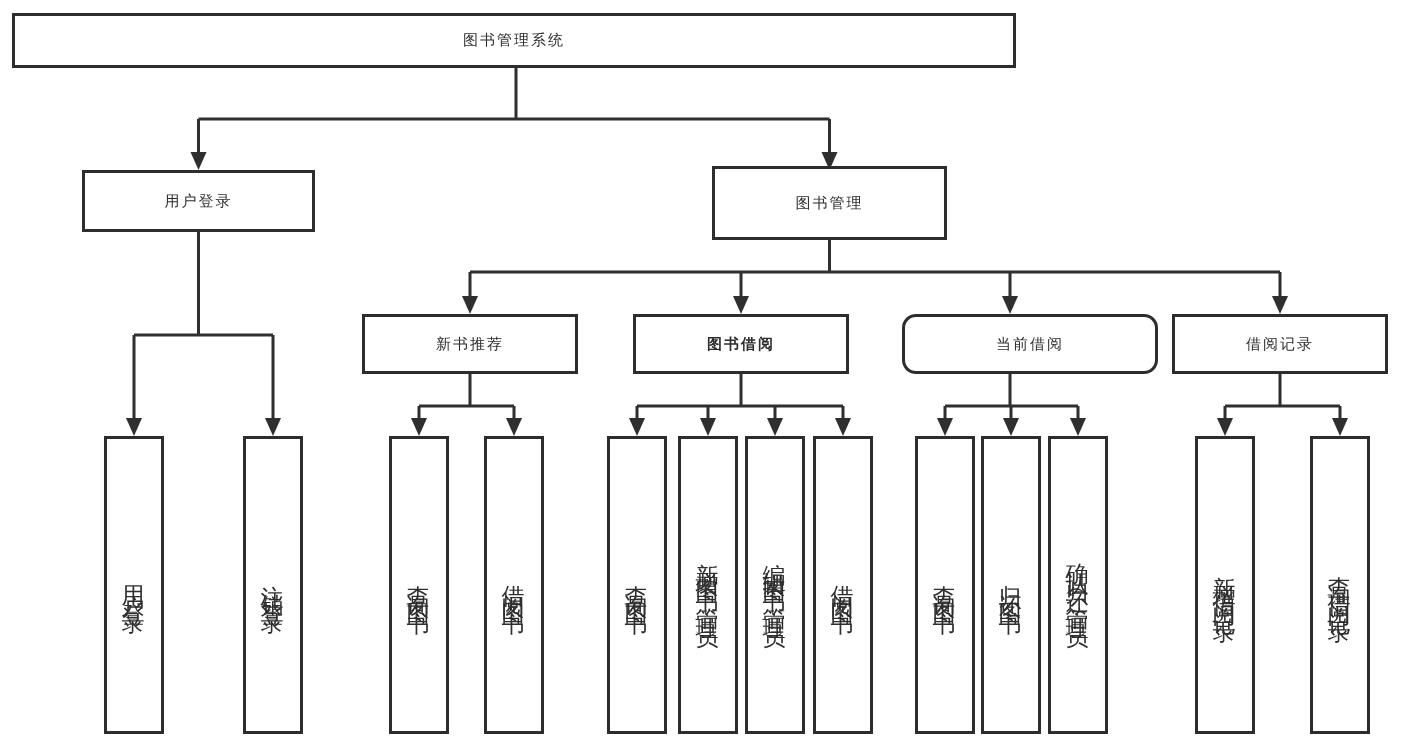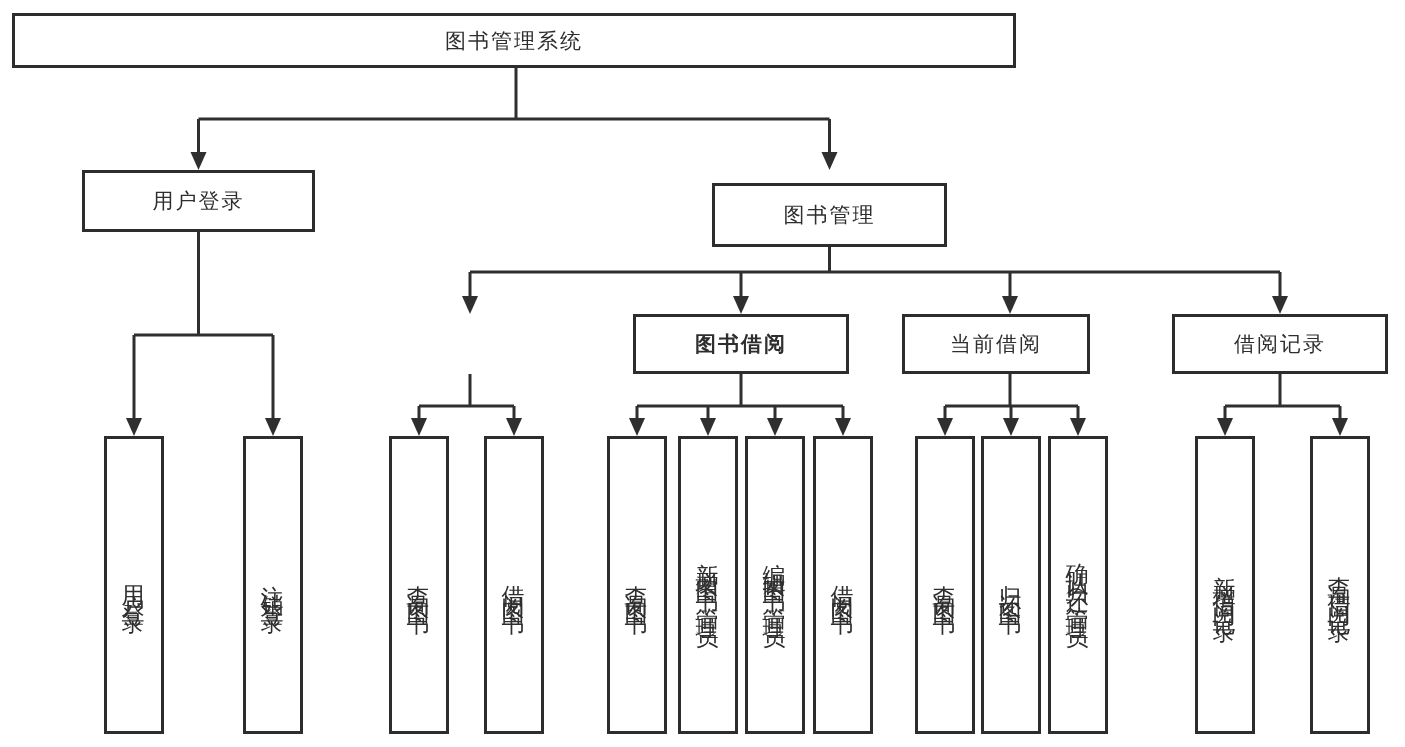--- a/index.html
+++ b/index.html
@@ -28,35 +28,35 @@
   .box {
     position: absolute;
     box-sizing: border-box;
     background: #ffffff;
     border: 3px solid #2d2d2d;
     display: flex;
     align-items: center;
     justify-content: center;
     color: #2e2e2e;
   }
-  .hbox { font-size: 21px; letter-spacing: 2px; white-space: nowrap; align-items: center; }
+  .hbox { font-size: 15px; letter-spacing: 2px; white-space: nowrap; align-items: center; }
   .vbox span {
     writing-mode: vertical-rl;
     text-orientation: mixed;
     font-size: 23px;
     letter-spacing: 9px;
     white-space: nowrap;
   }
   
   [data-name="node-library-system"]   { left: 12px;   top: 13px;  width: 1004px; height: 55px; }
   [data-name="node-user-login"]       { left: 82px;   top: 170px; width: 233px;  height: 62px; }
-  [data-name="node-book-management"]  { left: 712px;  top: 183px; width: 235px;  height: 64px; }
+  [data-name="node-book-management"]  { left: 712px;  top: 166px; width: 235px;  height: 74px; }
   [data-name="node-new-book-recommend"] { left: 362px;  top: 314px; width: 216px; height: 60px; }
   [data-name="node-book-borrowing"]     { left: 633px;  top: 314px; width: 216px; height: 60px; font-weight: bold; }
-  [data-name="node-current-borrowing"]  { left: 902px;  top: 314px; width: 188px; height: 60px; }
+  [data-name="node-current-borrowing"]  { left: 902px;  top: 314px; width: 256px; height: 60px; border-radius: 14px; }
   [data-name="node-borrowing-records"]  { left: 1172px; top: 314px; width: 216px; height: 60px; }
   .leaf { top: 436px; width: 60px; height: 298px; }
   [data-name="leaf-user-login"]             { left: 104px; }
   [data-name="leaf-logout"]                 { left: 243px; }
   [data-name="leaf-query-books-recommend"]  { left: 389px; }
   [data-name="leaf-borrow-books-recommend"] { left: 484px; }
   [data-name="leaf-query-books-borrowing"]  { left: 607px; }
   [data-name="leaf-add-books-admin"]        { left: 678px; }
   [data-name="leaf-edit-books-admin"]       { left: 745px; }
   [data-name="leaf-borrow-books-borrowing"] { left: 813px; }
@@ -116,20 +116,23 @@
     <span data-name="node-label">图书管理系统</span>
   </div>
 
   <div class="box hbox" data-name="node-user-login">
     <span data-name="node-label">用户登录</span>
   </div>
   <div class="box hbox" data-name="node-book-management">
     <span data-name="node-label">图书管理</span>
   </div>
 
+  <div class="box hbox" data-name="node-new-book-recommend">
+    <span data-name="node-label">新书推荐</span>
+  </div>
   <div class="box hbox" data-name="node-book-borrowing">
     <span data-name="node-label">图书借阅</span>
   </div>
   <div class="box hbox" data-name="node-current-borrowing">
     <span data-name="node-label">当前借阅</span>
   </div>
   <div class="box hbox" data-name="node-borrowing-records">
     <span data-name="node-label">借阅记录</span>
   </div>
 

